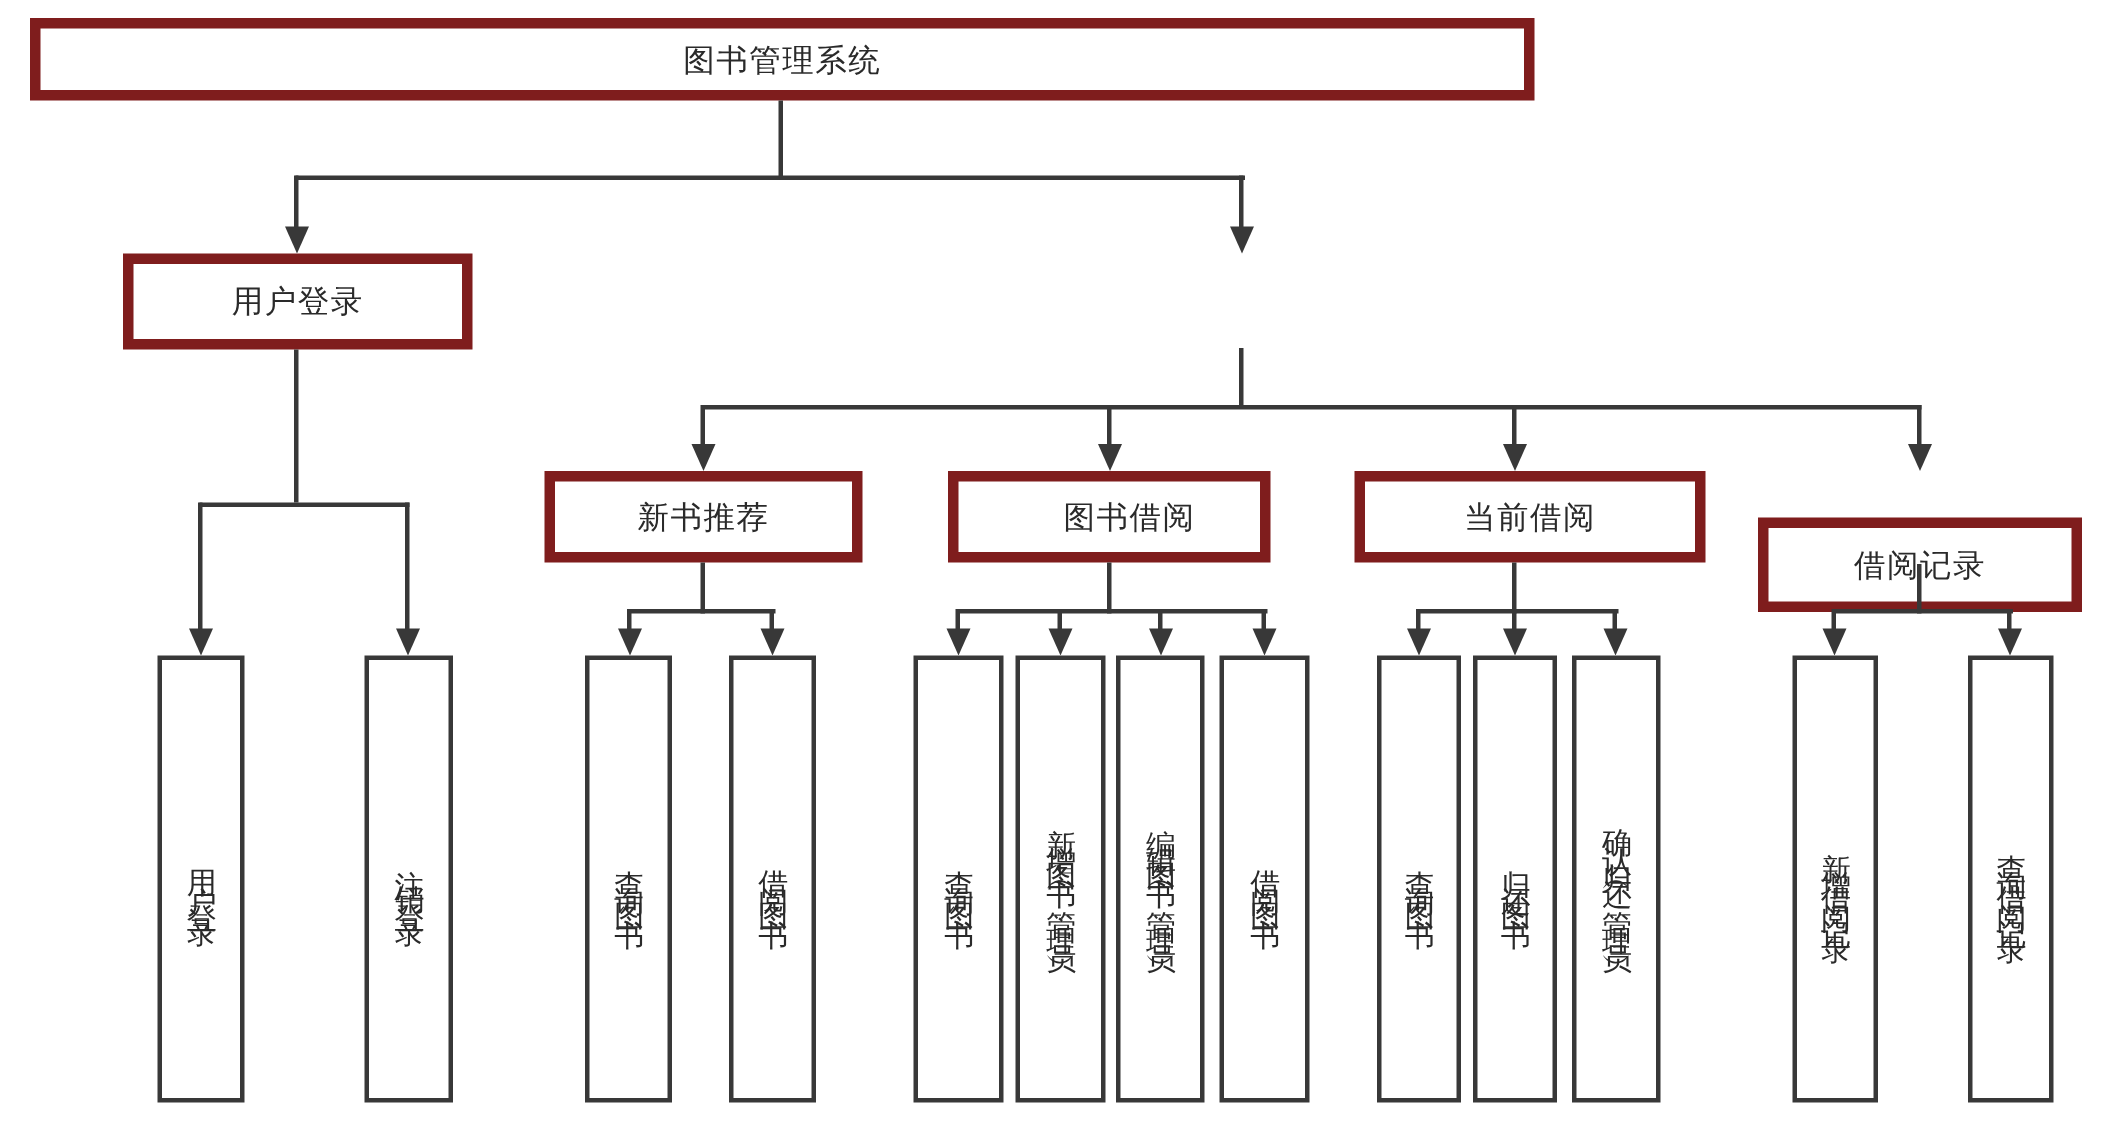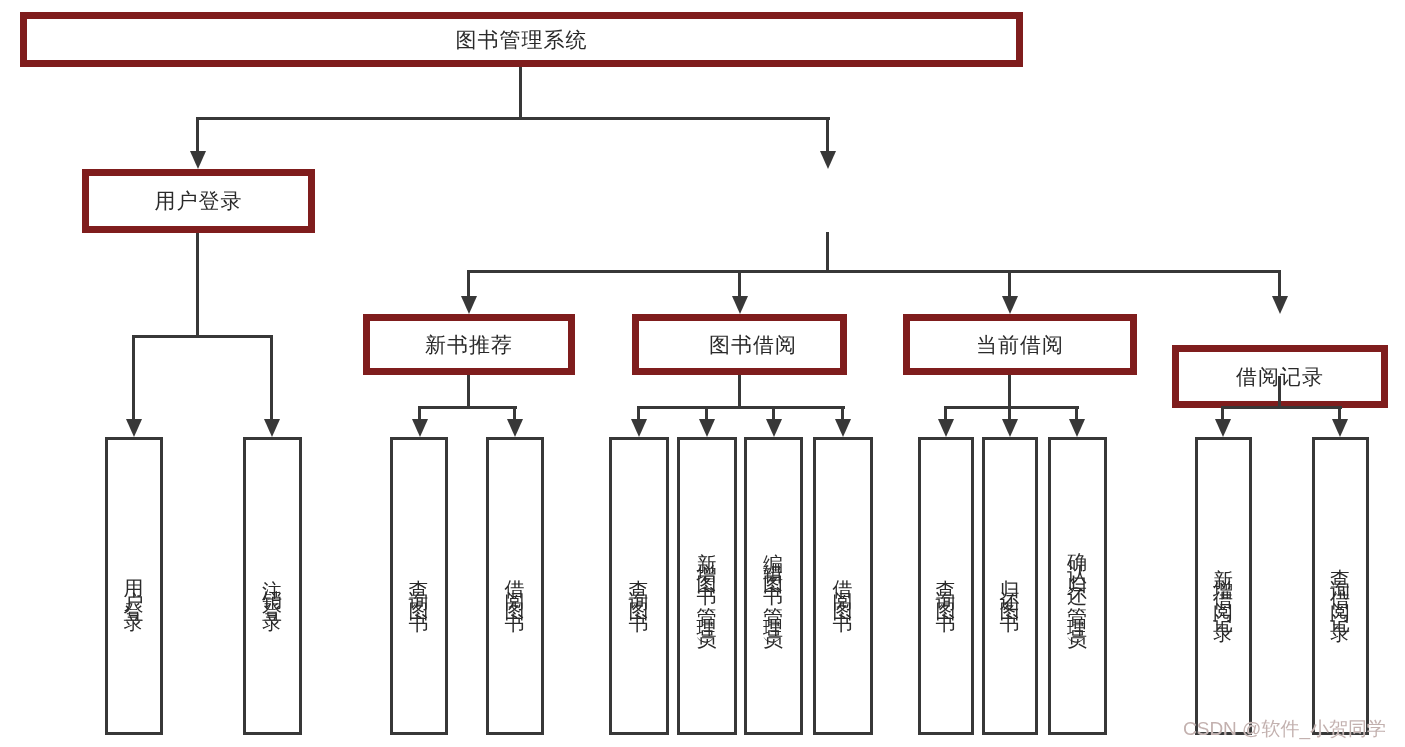--- a/index.html
+++ b/index.html
@@ -178,15 +178,14 @@
     <span class="vtext">确认归还（管理员）</span>
   </div>
 
   <div class="leaf" style="left:1195px;width:57px;">
     <span class="vtext">新增借阅记录</span>
   </div>
   <div class="leaf" style="left:1312px;width:57px;">
     <span class="vtext">查询借阅记录</span>
   </div>
 
-  <div class="watermark">CSDN @软件_小贺同学</div>
 
 </div>
 
 </body></html>

